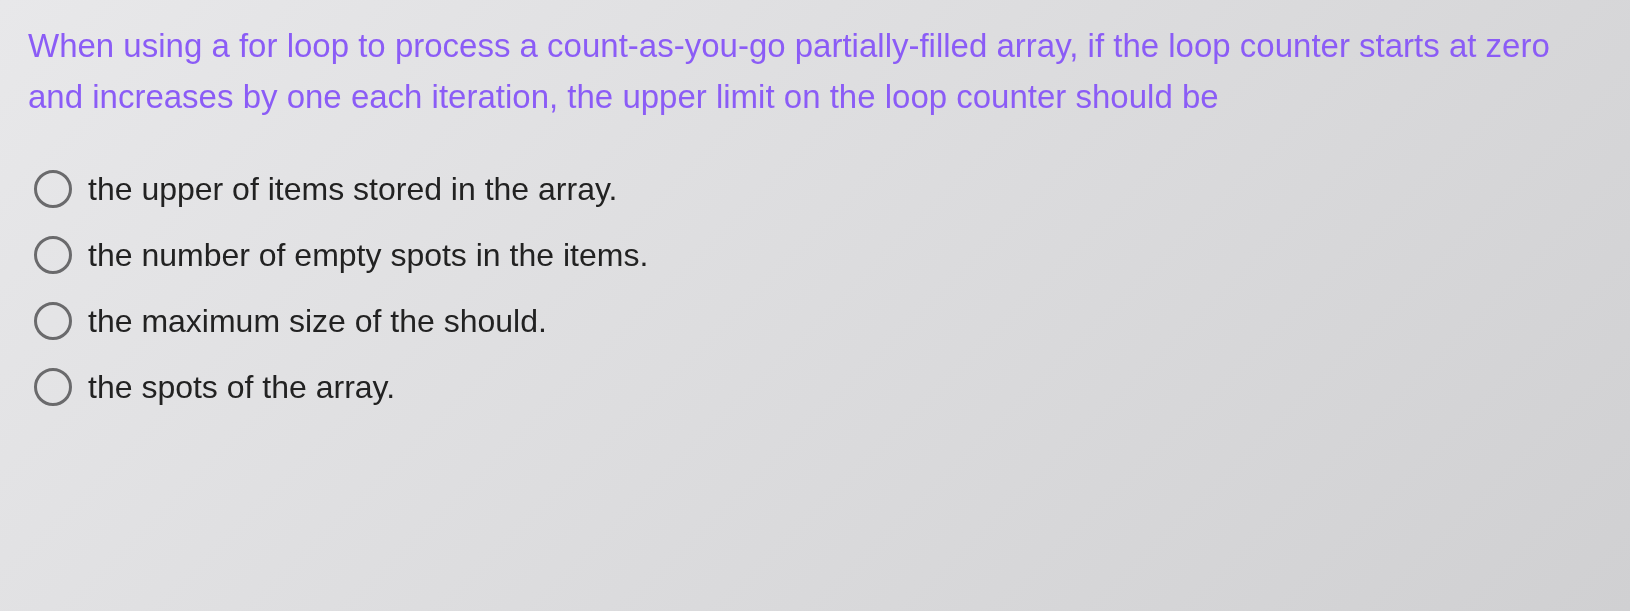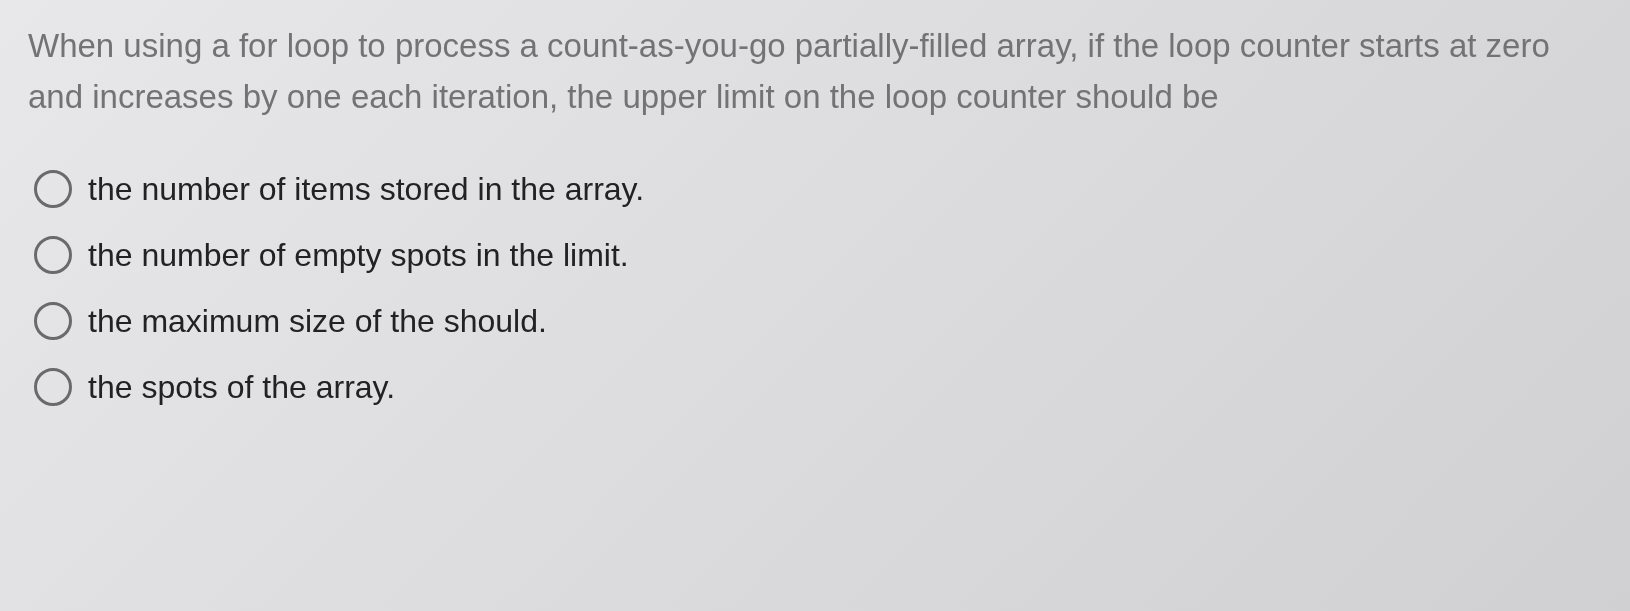--- a/index.html
+++ b/index.html
@@ -14,21 +14,21 @@
       font-family: 'Segoe UI', Arial, sans-serif;
       color: #2a2a2a;
       padding: 20px 28px;
       overflow: hidden;
     }
     .question-stem {
       font-size: 33px;
       line-height: 1.55;
       font-weight: 400;
       margin-bottom: 48px;
-      color: #737373;
+      color: #8b5cf6;
     }
     .options {
       display: flex;
       flex-direction: column;
       gap: 28px;
       padding-left: 6px;
     }
     .option {
       display: flex;
       align-items: center;
@@ -50,25 +50,25 @@
     }
   </style>
 </head>
 <body>
 
 <div class="question-stem">When using a for loop to process a count-as-you-go partially-filled array, if the loop counter starts at zero and increases by one each iteration, the upper limit on the loop counter should be</div>
 
 <div class="options">
   <div class="option">
     <div class="radio"></div>
-    <span class="option-label">the number of items stored in the array.</span>
+    <span class="option-label">the upper of items stored in the array.</span>
   </div>
   <div class="option">
     <div class="radio"></div>
-    <span class="option-label">the number of empty spots in the limit.</span>
+    <span class="option-label">the number of empty spots in the items.</span>
   </div>
   <div class="option">
     <div class="radio"></div>
     <span class="option-label">the maximum size of the should.</span>
   </div>
   <div class="option">
     <div class="radio"></div>
     <span class="option-label">the spots of the array.</span>
   </div>
 </div>

